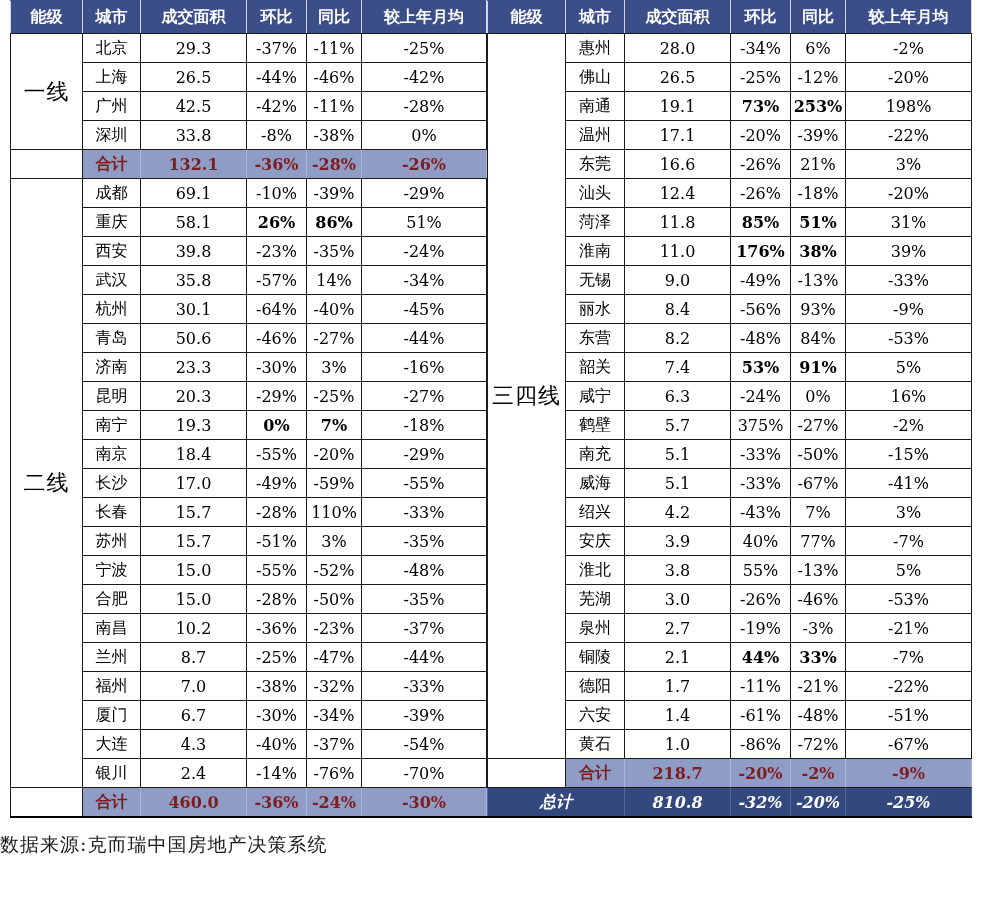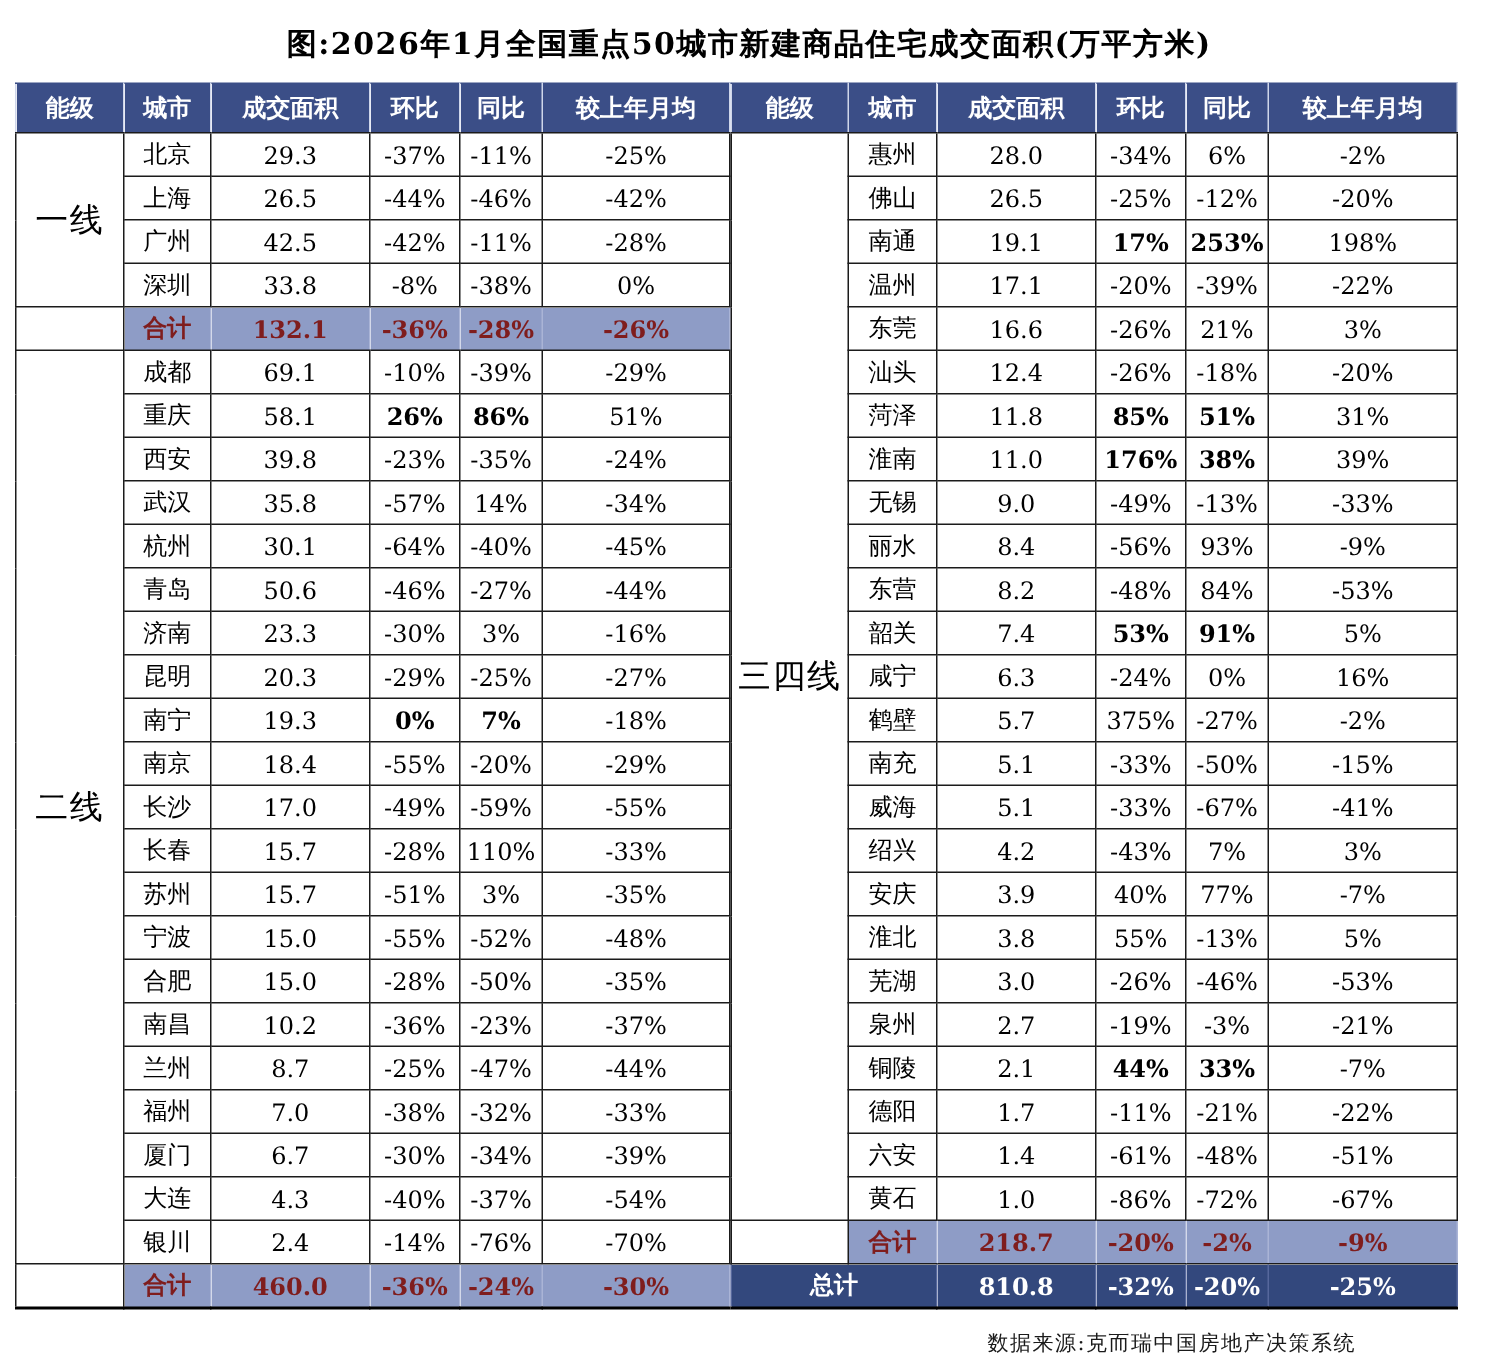--- a/index.html
+++ b/index.html
@@ -34,33 +34,32 @@
     border-left:1px solid #cfd6ea;border-right:1px solid #cfd6ea;
     border-top:1px solid var(--header-bg);border-bottom:1px solid #1b1b1b;
   }
   td.tier{font-size:22px;letter-spacing:1px;}
   tr.summary td{
     background:var(--subtotal-bg);color:#7f1d1d;font-weight:bold;
     border-left:1px solid #aab4d6;border-right:1px solid #aab4d6;
   }
   tr.total td{
     background:var(--total-bg);color:#fff;font-weight:bold;
-    border-left:1px solid #56679c;border-right:1px solid #56679c;
+    border-left:1px solid #56679c;border-right:1px solid #56679c;font-style:italic;
   }
   td.bold{font-weight:bold;}
   .source{
-    text-align:right;margin:14px 95px 0 0;
-    font-size:14px;color:#1a1a1a;letter-spacing:1px;
+    margin:14px 95px 0 0;
+    font-size:19px;color:#1a1a1a;letter-spacing:1px;
   }
 </style>
 </head>
 <body>
 
 <div class="page">
-  <div class="title">图:2026年1月全国重点50城市新建商品住宅成交面积(万平方米)</div>
 
   <div class="tables">
     <table id="table-left">
         <colgroup>
           <col style="width: 72px;">
           <col style="width: 58px;">
           <col style="width: 106px;">
           <col style="width: 60px;">
           <col style="width: 55px;">
           <col style="width: 125px;">
@@ -302,21 +301,21 @@
           <tr>
             <td>佛山</td>
             <td>26.5</td>
             <td>-25%</td>
             <td>-12%</td>
             <td>-20%</td>
           </tr>
           <tr>
             <td>南通</td>
             <td>19.1</td>
-            <td class="bold">17%</td>
+            <td class="bold">73%</td>
             <td class="bold">253%</td>
             <td>198%</td>
           </tr>
           <tr>
             <td>温州</td>
             <td>17.1</td>
             <td>-20%</td>
             <td>-39%</td>
             <td>-22%</td>
           </tr>

